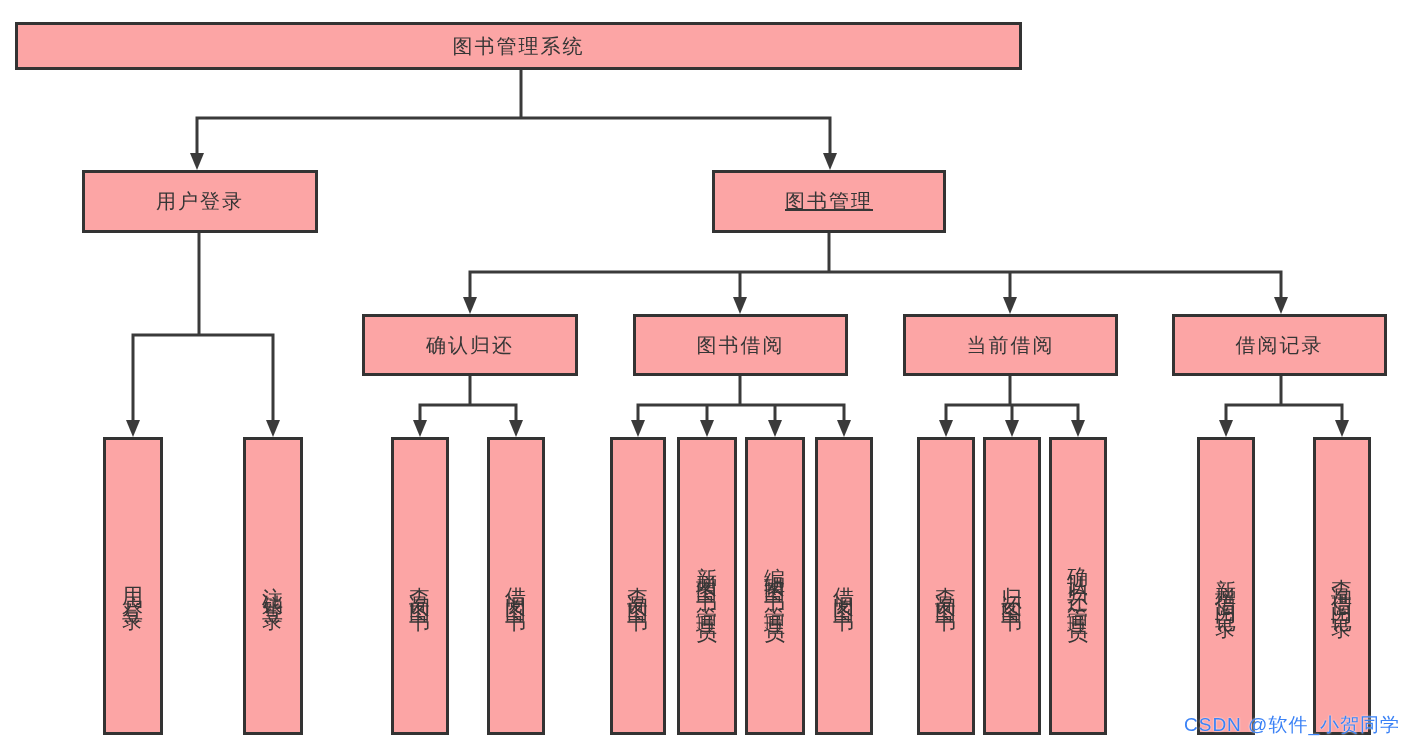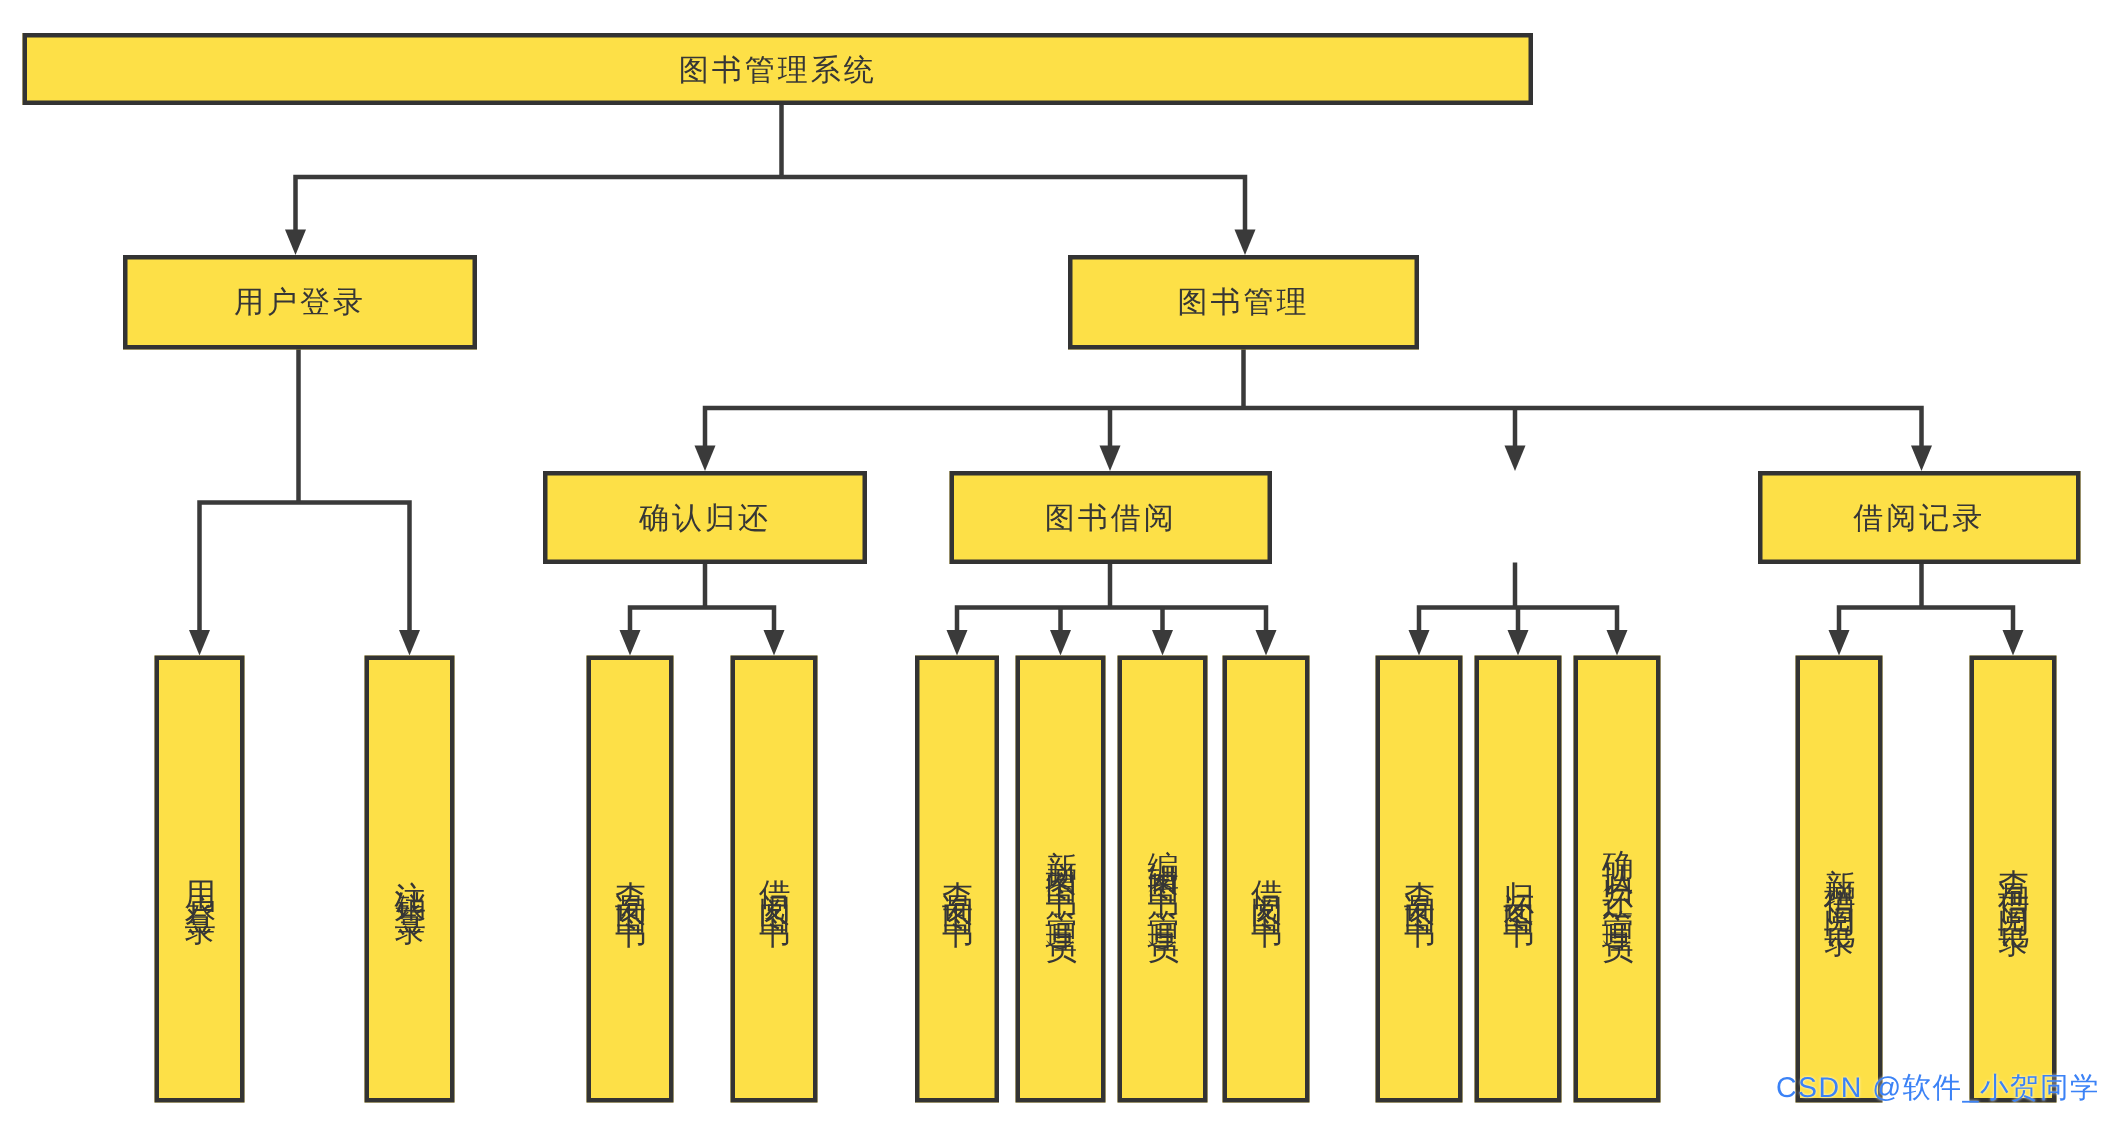--- a/index.html
+++ b/index.html
@@ -12,21 +12,21 @@
     font-family: "Liberation Sans", sans-serif;
     overflow: hidden;
   }
   .wires {
     position: absolute;
     left: 0; top: 0;
     width: 1405px; height: 747px;
   }
   .node {
     position: absolute;
-    background: #fde047;
+    background: #fca5a5;
     border: 3px solid #333333;
     display: flex;
     align-items: center;
     justify-content: center;
     color: #363636;
   }
   .h-label {
     font-size: 20px;
     letter-spacing: 2px;
     white-space: nowrap;
@@ -121,29 +121,32 @@
     </g>
   </svg>
 
   <div class="node" style="left:15px; top:22px; width:1007px; height:48px;">
     <span class="h-label">图书管理系统</span>
   </div>
 
   <div class="node lvl2" style="left:82px; width:236px;">
     <span class="h-label">用户登录</span>
   </div>
-  <div class="node lvl2" style="left:712px; width:234px;">
+  <div class="node lvl2" style="left:712px; width:234px;text-decoration:underline;">
     <span class="h-label">图书管理</span>
   </div>
 
   <div class="node lvl3" style="left:362px; width:216px;">
     <span class="h-label">确认归还</span>
   </div>
   <div class="node lvl3" style="left:633px; width:215px;">
     <span class="h-label">图书借阅</span>
+  </div>
+  <div class="node lvl3" style="left:903px; width:215px;">
+    <span class="h-label">当前借阅</span>
   </div>
   <div class="node lvl3" style="left:1172px; width:215px;">
     <span class="h-label">借阅记录</span>
   </div>
 
   <div class="node leaf" style="left:103px; width:60px;">
     <span class="v-label">用户登录</span>
   </div>
   <div class="node leaf" style="left:243px; width:60px;">
     <span class="v-label">注销登录</span>

